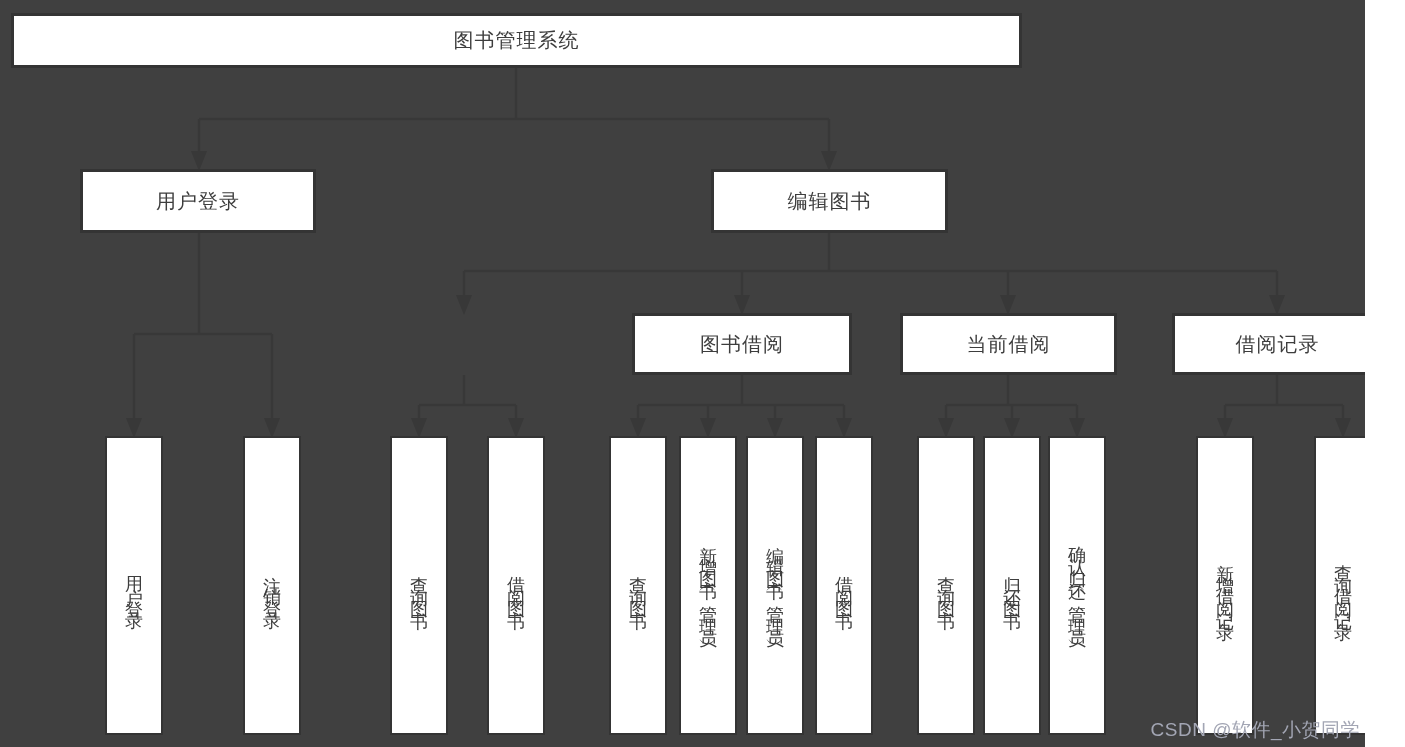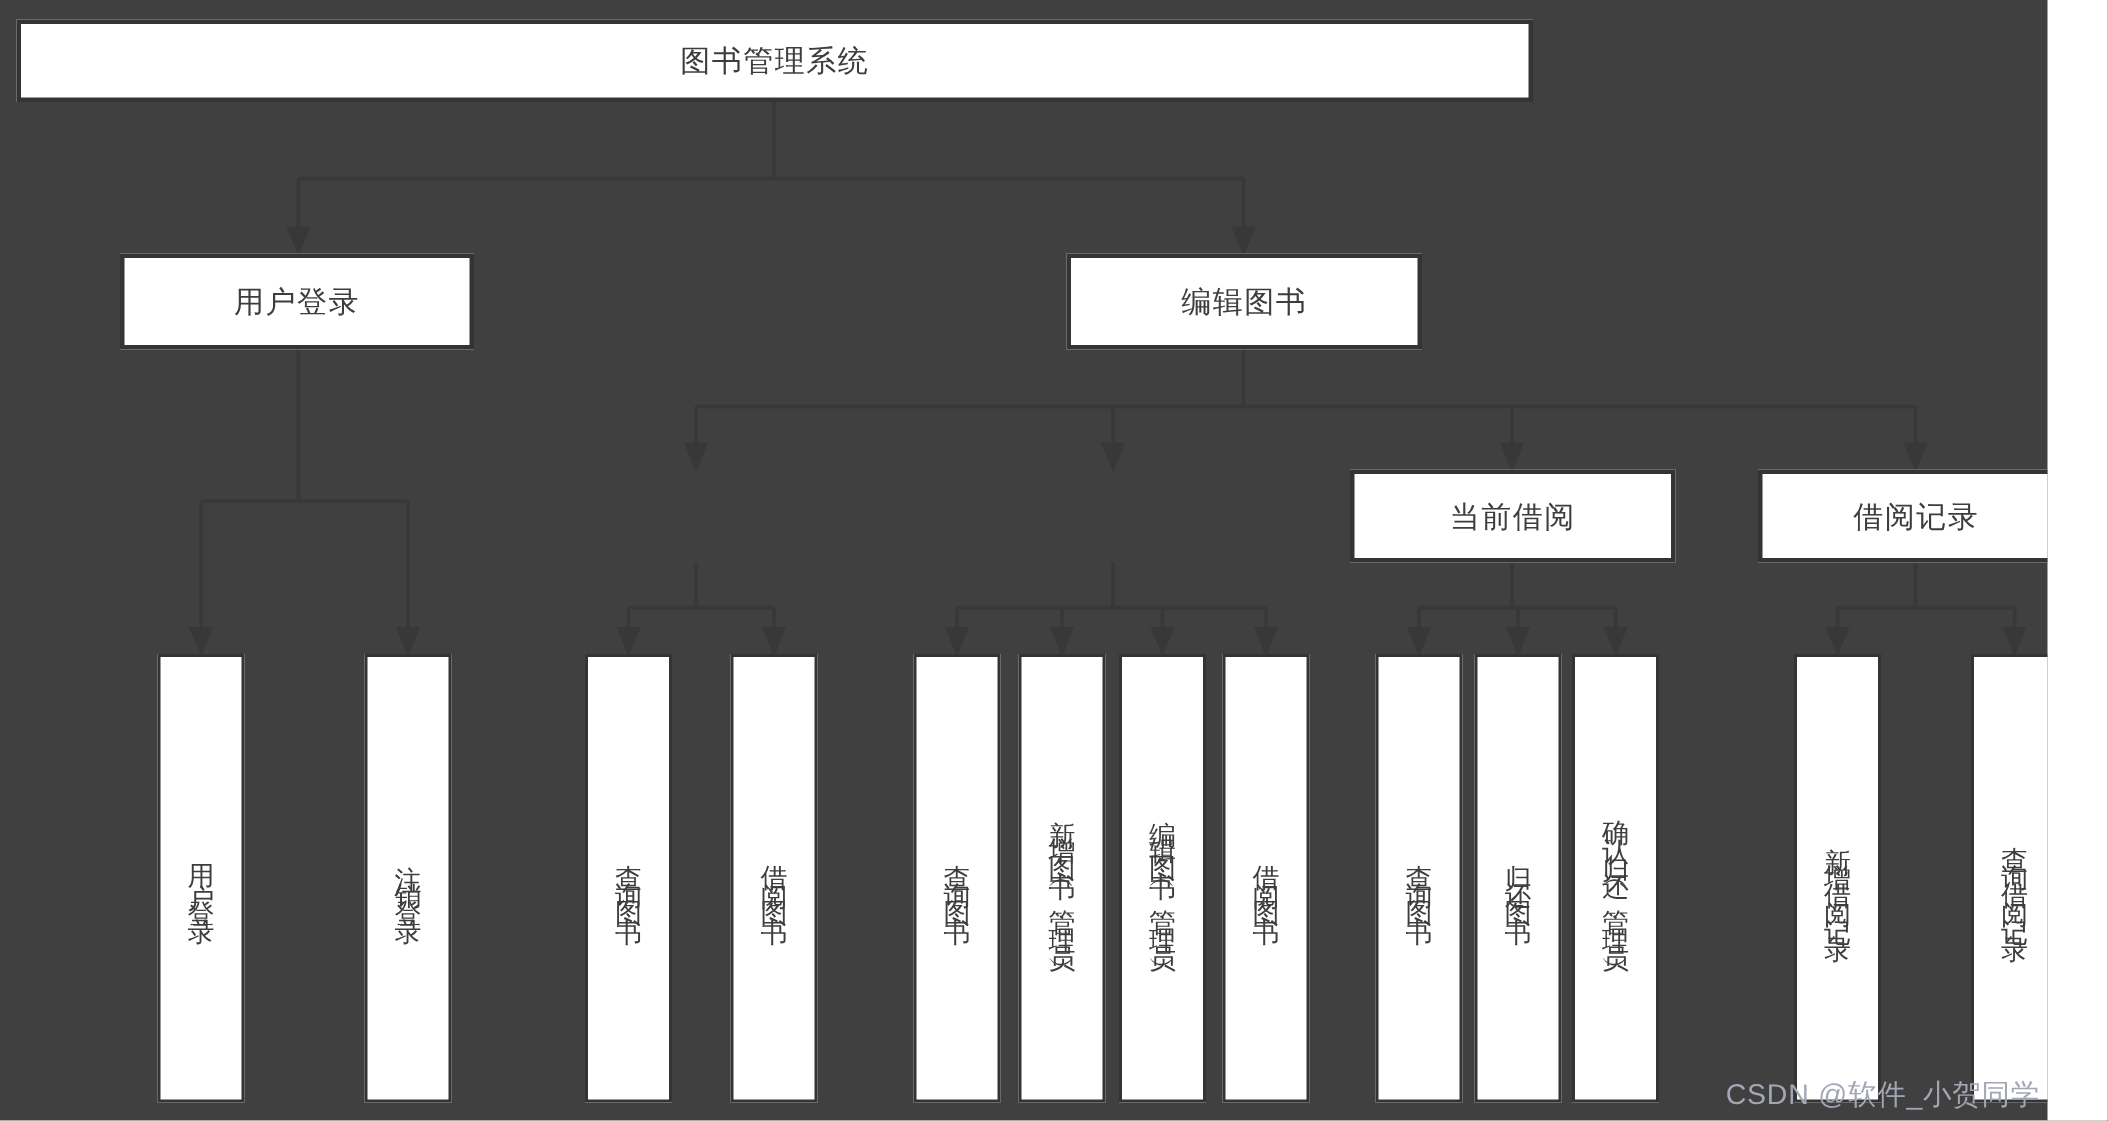--- a/index.html
+++ b/index.html
@@ -81,20 +81,23 @@
     <span class="hlabel">图书管理系统</span>
   </div>
 
   <div class="node" style="left:80px; top:169px; width:236px; height:64px">
     <span class="hlabel">用户登录</span>
   </div>
   <div class="node" style="left:711px; top:169px; width:237px; height:64px">
     <span class="hlabel">编辑图书</span>
   </div>
 
+  <div class="node" style="left:632px; top:313px; width:220px; height:62px">
+    <span class="hlabel">图书借阅</span>
+  </div>
   <div class="node" style="left:900px; top:313px; width:217px; height:62px">
     <span class="hlabel">当前借阅</span>
   </div>
   <div class="node" style="left:1172px; top:313px; width:211px; height:62px">
     <span class="hlabel">借阅记录</span>
   </div>
 
   <div class="node leaf" style="left:105px; top:436px; width:58px; height:299px">
     <span class="vlabel">用户登录</span>
   </div>

